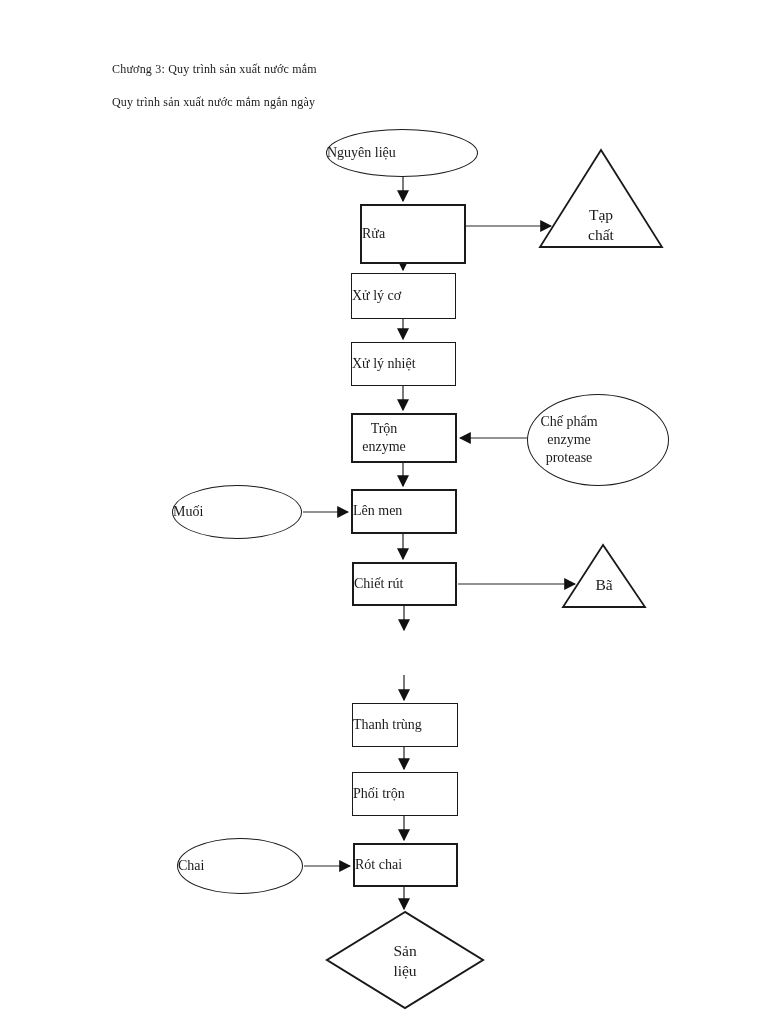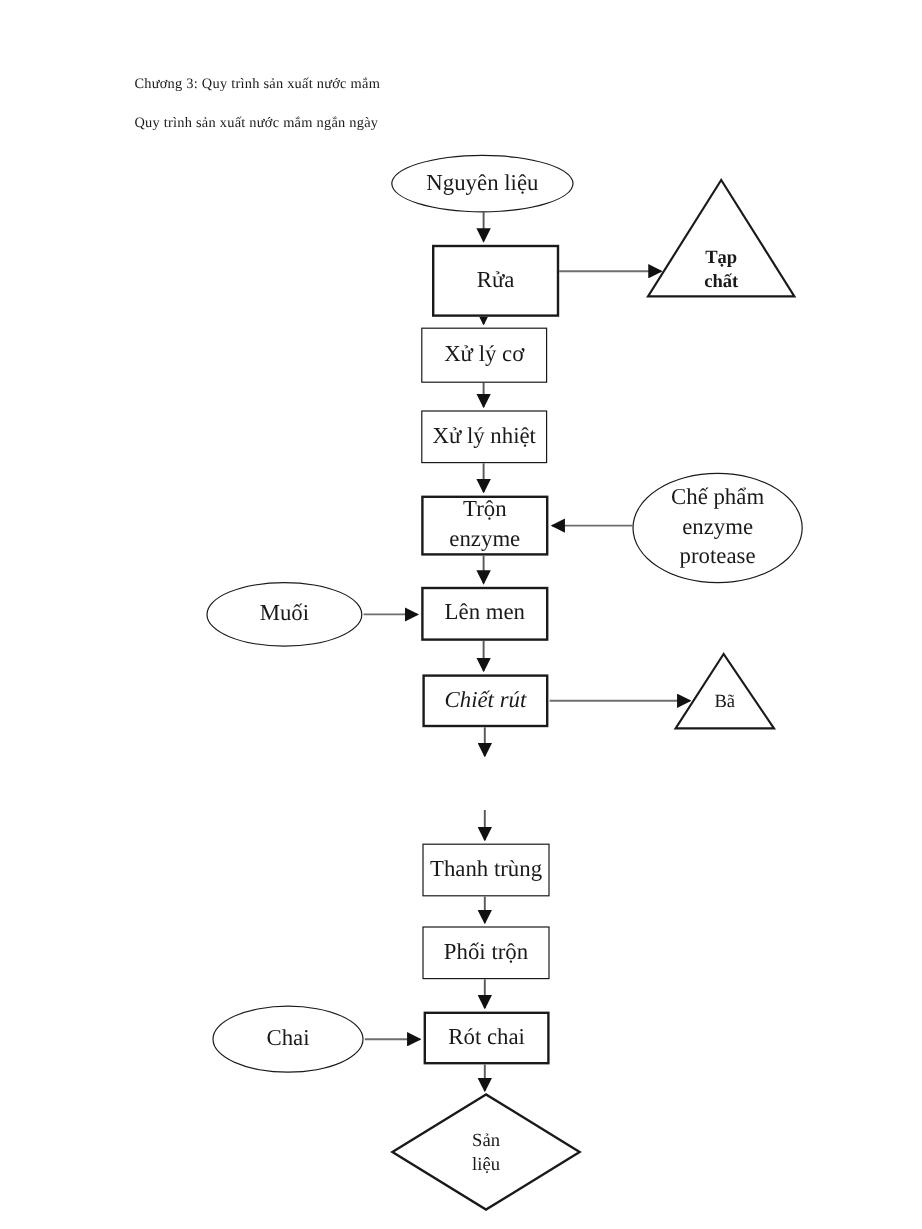--- a/index.html
+++ b/index.html
@@ -25,24 +25,23 @@
   svg.layer {
     position: absolute;
     left: 0; top: 0;
     width: 768px; height: 1024px;
   }
 
   .node {
     position: absolute;
     display: flex;
     align-items: center;
-    justify-content: center;
     text-align: center;
     background: #ffffff;
-    font-size: 19px;
+    font-size: 14px;
     line-height: 1.3;
     box-sizing: border-box;
   }
   .rect { border: 1px solid #1a1a1a; }
   .rect.thick { border-width: 2px; }
   .ellipse { border: 1.5px solid #1a1a1a; border-radius: 50%; }
 
   .shape-label {
     position: absolute;
     display: flex;
@@ -118,42 +117,42 @@
   </div>
 
   <div class="node ellipse" style="left:172px; top:485px; width:130px; height:54px;">
     <span>Muối</span>
   </div>
 
   <div class="node rect thick" style="left:351px; top:489px; width:106px; height:45px;">
     <span>Lên men</span>
   </div>
 
-  <div class="node rect thick" style="left:352px; top:562px; width:105px; height:44px;font-style:italic;">
+  <div class="node rect thick" style="left:352px; top:562px; width:105px; height:44px;">
     <span>Chiết rút</span>
   </div>
 
 
   <div class="node rect" style="left:352px; top:703px; width:106px; height:44px;">
     <span>Thanh trùng</span>
   </div>
 
   <div class="node rect" style="left:352px; top:772px; width:106px; height:44px;">
     <span>Phối trộn</span>
   </div>
 
   <div class="node ellipse" style="left:177px; top:838px; width:126px; height:56px;">
     <span>Chai</span>
   </div>
 
   <div class="node rect thick" style="left:353px; top:843px; width:105px; height:44px;">
     <span>Rót chai</span>
   </div>
 
-  <div class="shape-label" style="left:570px; top:200px; width:62px; height:50px;font-weight:bold;">
+  <div class="shape-label" style="left:570px; top:200px; width:62px; height:50px;">
     <span class="wrap-narrow" style="width:42px;">Tạp chất</span>
   </div>
 
   <div class="shape-label" style="left:578px; top:572px; width:52px; height:26px;">
     <span>Bã</span>
   </div>
 
   <div class="shape-label" style="left:375px; top:935px; width:60px; height:52px;">
     <span class="wrap-narrow" style="width:46px;">Sản liệu</span>
   </div>

